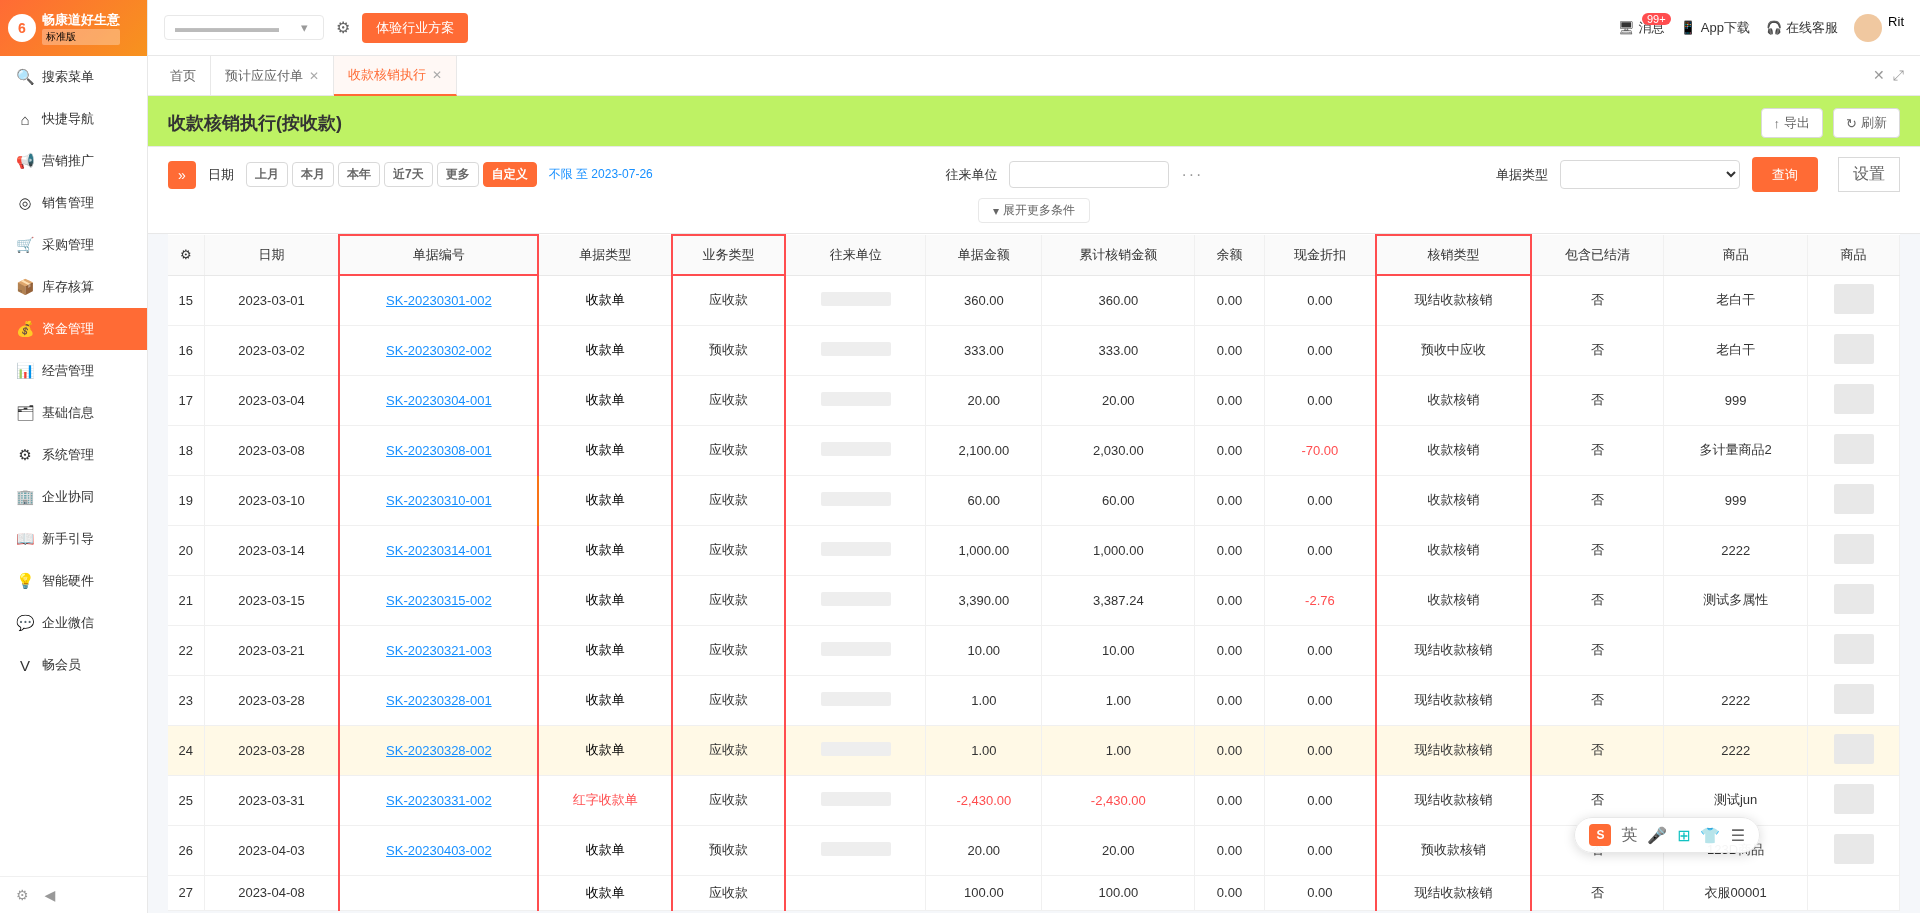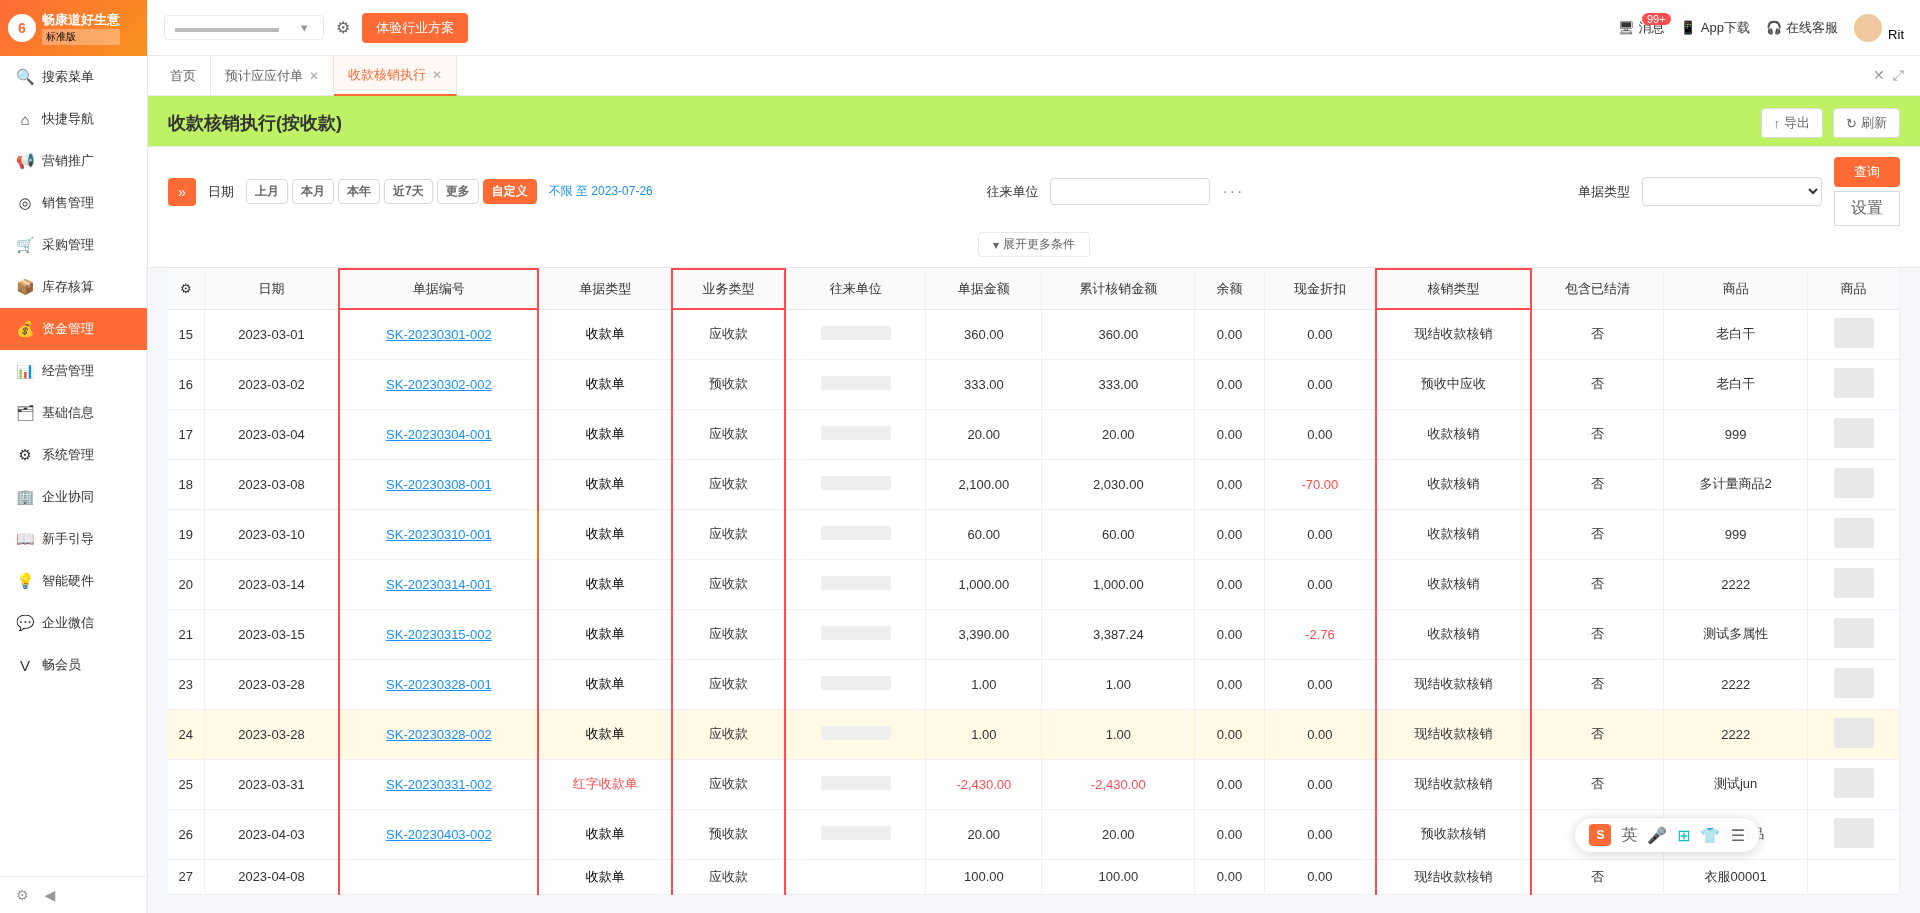--- a/index.html
+++ b/index.html
@@ -187,21 +187,21 @@
         <span class="topbar-badge">99+</span>
       </div>
       <div class="topbar-app">
         <span>📱</span>
         <span>App下载</span>
       </div>
       <div class="topbar-service">
         <span>🎧</span>
         <span>在线客服</span>
       </div>
-      <div style="display:flex;align-items:flex-end;gap:6px;">
+      <div style="display:flex;align-items:flex-start;gap:6px;">
         <div class="topbar-avatar" style="background:#f0c8a0;"></div>
         <span>Rit</span>
       </div>
     </div>
   </div>
 
   <div class="tabbar">
     <div class="tab-home">首页</div>
     <div class="tab">
       <span>预计应应付单</span>
@@ -248,21 +248,21 @@
         <span class="filter-date-range">不限 至 2023-07-26</span>
         <div style="flex:1;"></div>
         <span class="filter-label">往来单位</span>
         <input class="filter-input" style="width: 160px;">
         <span class="filter-dots">···</span>
         <div style="flex:1;"></div>
         <span class="filter-label">单据类型</span>
         <select class="filter-select" style="width:180px;">
           <option></option>
         </select>
-        <div style="display:flex;flex-direction:column;gap:4px;">
+        <div style="display:flex;flex-direction:row;gap:20px;">
           <button class="query-btn">查询</button>
           <button class="setting-btn">设置</button>
         </div>
       </div>
       <div class="expand-row">
         <button class="expand-btn">
           <span>▾</span>
           <span>展开更多条件</span>
         </button>
       </div>
@@ -395,20 +395,36 @@
     <td class="">3,390.00</td>
     <td class="">3,387.24</td>
     <td>0.00</td>
     <td class="negative">-2.76</td>
     <td style="border-left:2px solid #ff4d4f;border-right:2px solid #ff4d4f;">收款核销</td>
     <td>否</td>
     <td>测试多属性</td>
     <td><span style="display:inline-block;width:40px;height:30px;background:#e8e8e8;border-radius:2px;"></span></td>
   </tr>
             <tr>
+    <td>22</td>
+    <td>2023-03-21</td>
+    <td style="border-left:2px solid #ff4d4f;border-right:2px solid #ff4d4f;"><a class="link">SK-20230321-003</a></td>
+    <td style="color:inherit">收款单</td>
+    <td style="border-left:2px solid #ff4d4f;border-right:2px solid #ff4d4f;">应收款</td>
+    <td><span class="blurred"></span></td>
+    <td class="">10.00</td>
+    <td class="">10.00</td>
+    <td>0.00</td>
+    <td class="">0.00</td>
+    <td style="border-left:2px solid #ff4d4f;border-right:2px solid #ff4d4f;">现结收款核销</td>
+    <td>否</td>
+    <td></td>
+    <td><span style="display:inline-block;width:40px;height:30px;background:#e8e8e8;border-radius:2px;"></span></td>
+  </tr>
+            <tr>
     <td>23</td>
     <td>2023-03-28</td>
     <td style="border-left:2px solid #ff4d4f;border-right:2px solid #ff4d4f;"><a class="link">SK-20230328-001</a></td>
     <td style="color:inherit">收款单</td>
     <td style="border-left:2px solid #ff4d4f;border-right:2px solid #ff4d4f;">应收款</td>
     <td><span class="blurred"></span></td>
     <td class="">1.00</td>
     <td class="">1.00</td>
     <td>0.00</td>
     <td class="">0.00</td>

